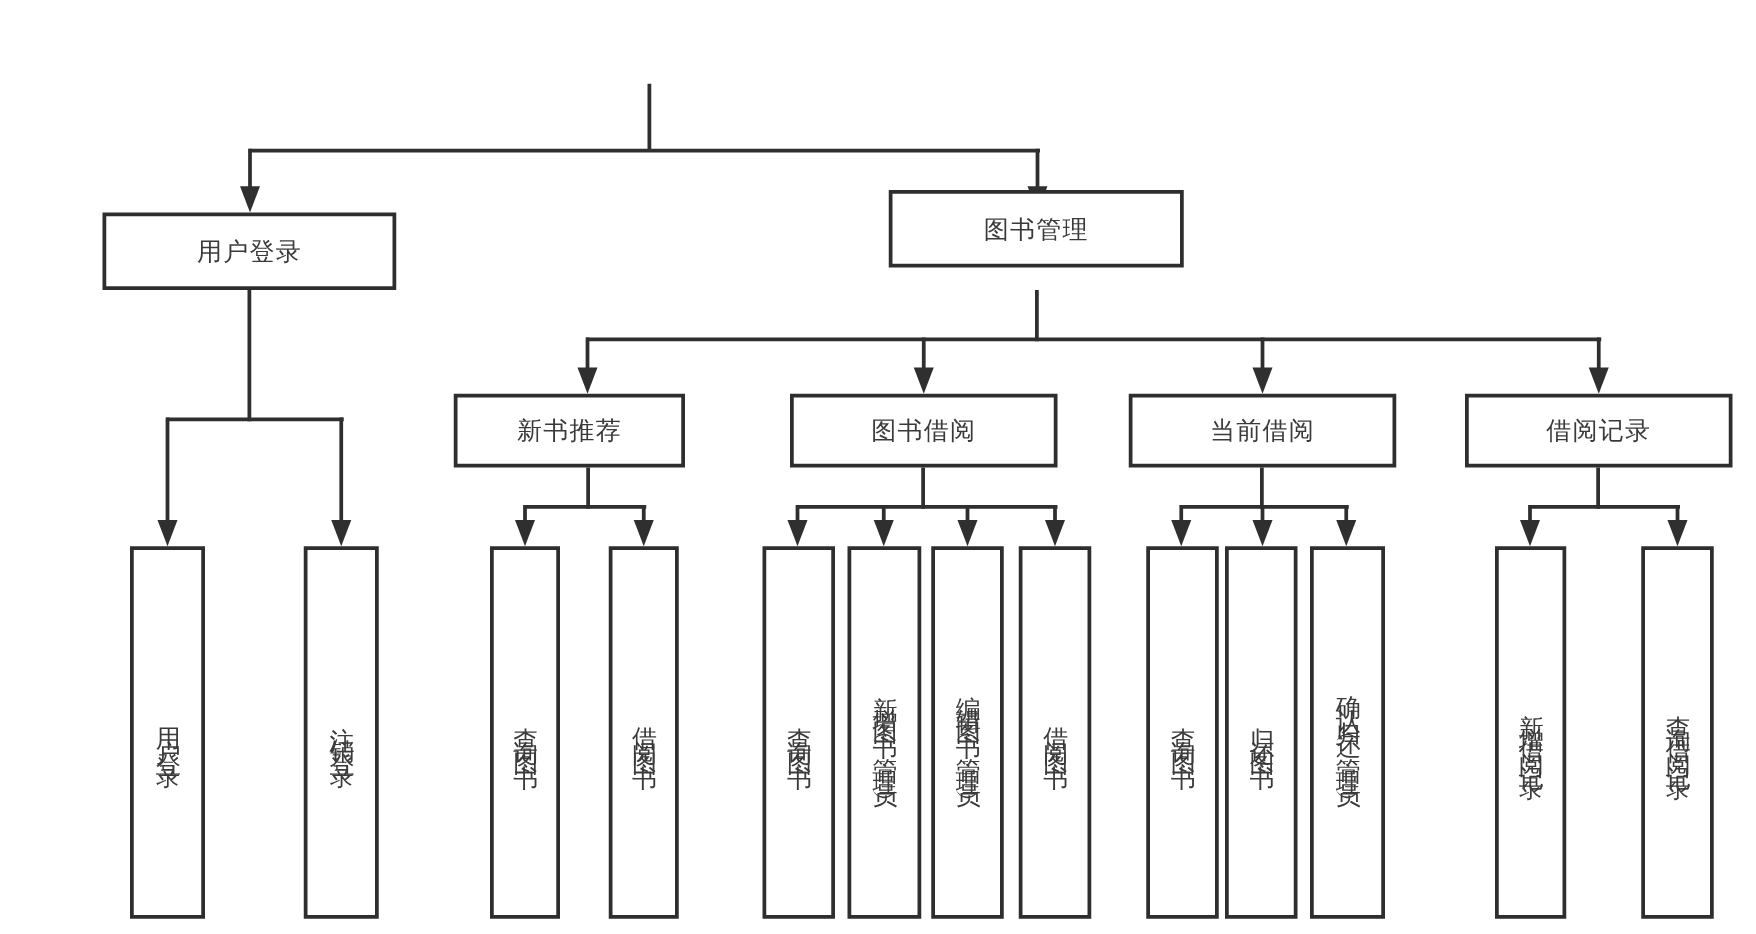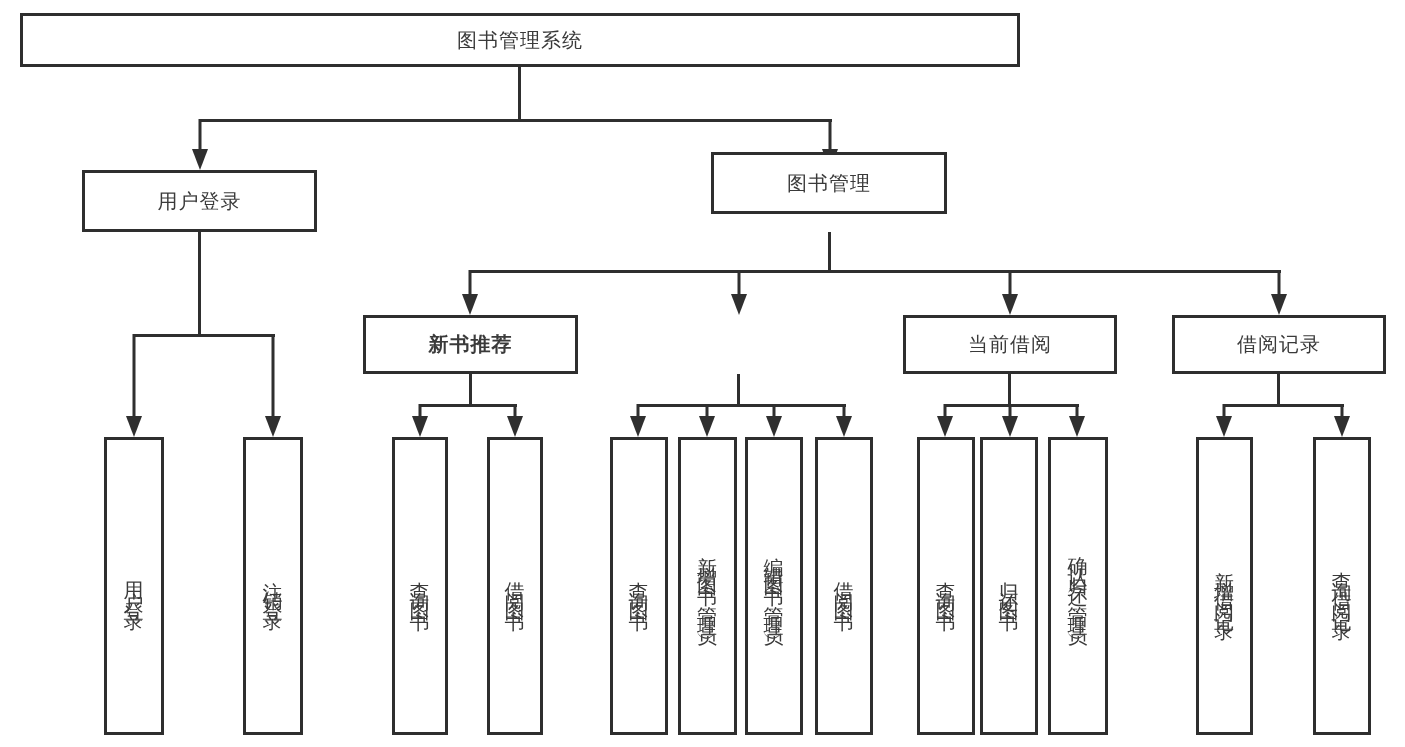--- a/index.html
+++ b/index.html
@@ -69,21 +69,20 @@
     font-size: 22px;
     letter-spacing: 1px;
     color: #c9bebe;
   }
 </style>
 </head>
 <body>
 
 <div id="canvas">
 
-  <div class="hbox" style="left:20px; top:13px; width:1000px; height:54px;">图书管理系统</div>
 
   <div class="vline" style="left:518px; top:67px; height:54px;"></div>
   <div class="hline" style="left:199px; top:119px; width:633px;"></div>
   <div class="drop" style="left:192px; top:119px; height:51px;">
       <span class="stem"></span>
       <span class="head"></span>
     </div>
   <div class="drop" style="left:822px; top:119px; height:51px;">
       <span class="stem"></span>
       <span class="head"></span>
@@ -115,21 +114,22 @@
     </div>
   <div class="drop" style="left:1002px; top:270px; height:45px;">
       <span class="stem"></span>
       <span class="head"></span>
     </div>
   <div class="drop" style="left:1271px; top:270px; height:45px;">
       <span class="stem"></span>
       <span class="head"></span>
     </div>
 
-  <div class="hbox" style="left:363px; top:315px; width:215px; height:59px;font-weight:bold;">新书推荐</div>
+  <div class="hbox" style="left:363px; top:315px; width:185px; height:59px;">新书推荐</div>
+  <div class="hbox" style="left:632px; top:315px; width:214px; height:59px;">图书借阅</div>
   <div class="hbox" style="left:903px; top:315px; width:214px; height:59px;">当前借阅</div>
   <div class="hbox" style="left:1172px; top:315px; width:214px; height:59px;">借阅记录</div>
 
   <div class="vline" style="left:469px; top:374px; height:33px;"></div>
   <div class="hline" style="left:419px; top:404px; width:98px;"></div>
   <div class="drop" style="left:412px; top:404px; height:33px;">
       <span class="stem"></span>
       <span class="head"></span>
     </div>
   <div class="drop" style="left:507px; top:404px; height:33px;">

